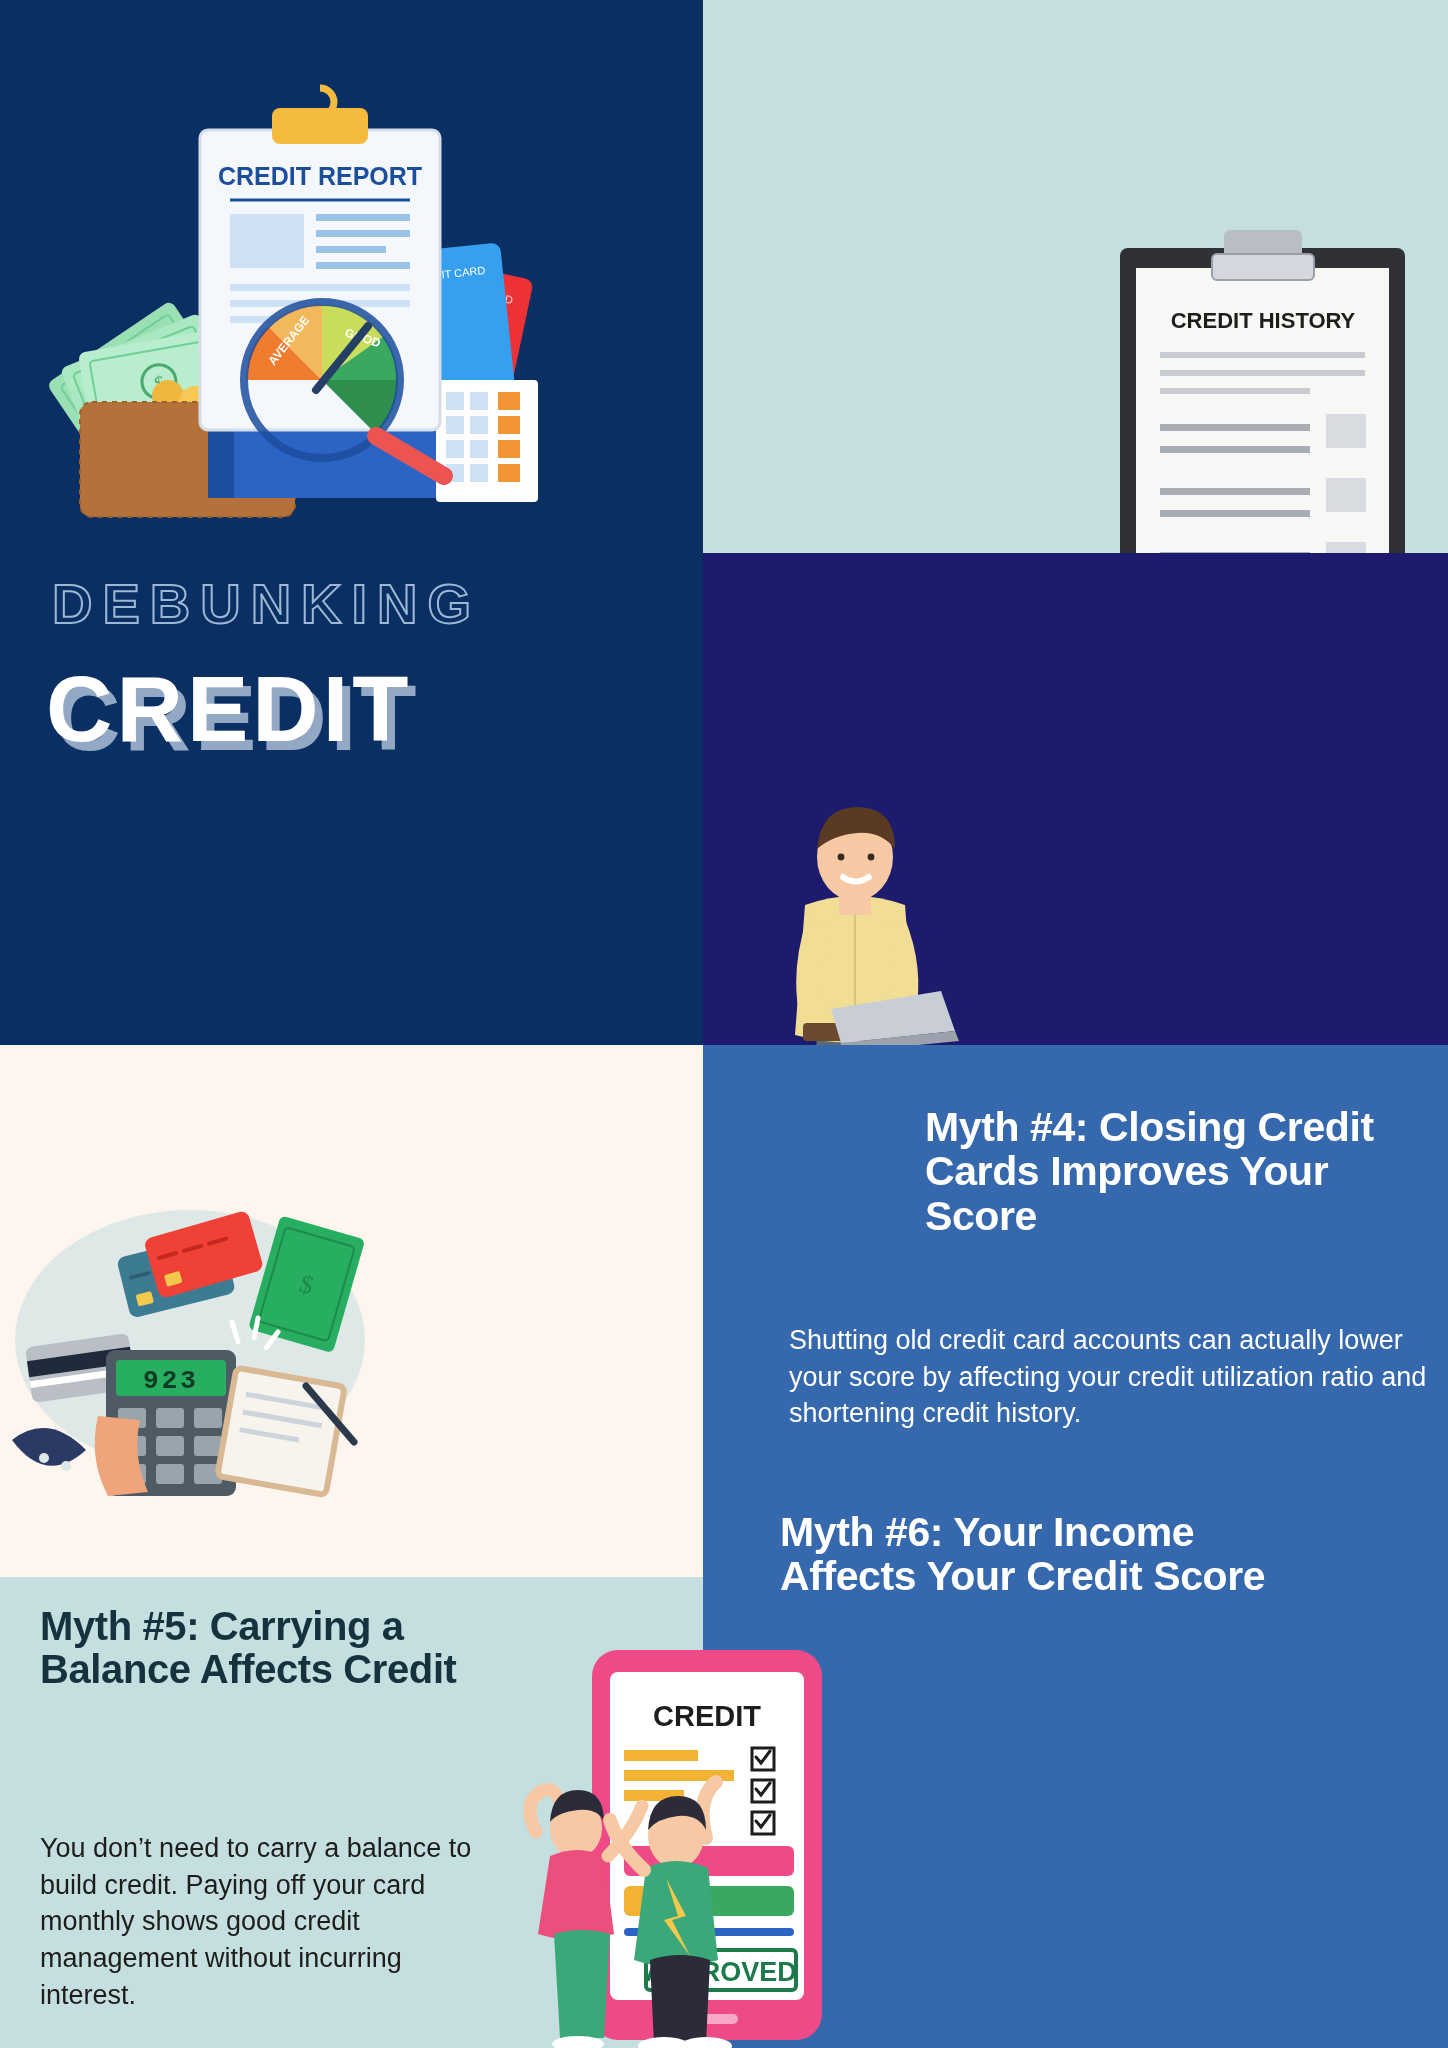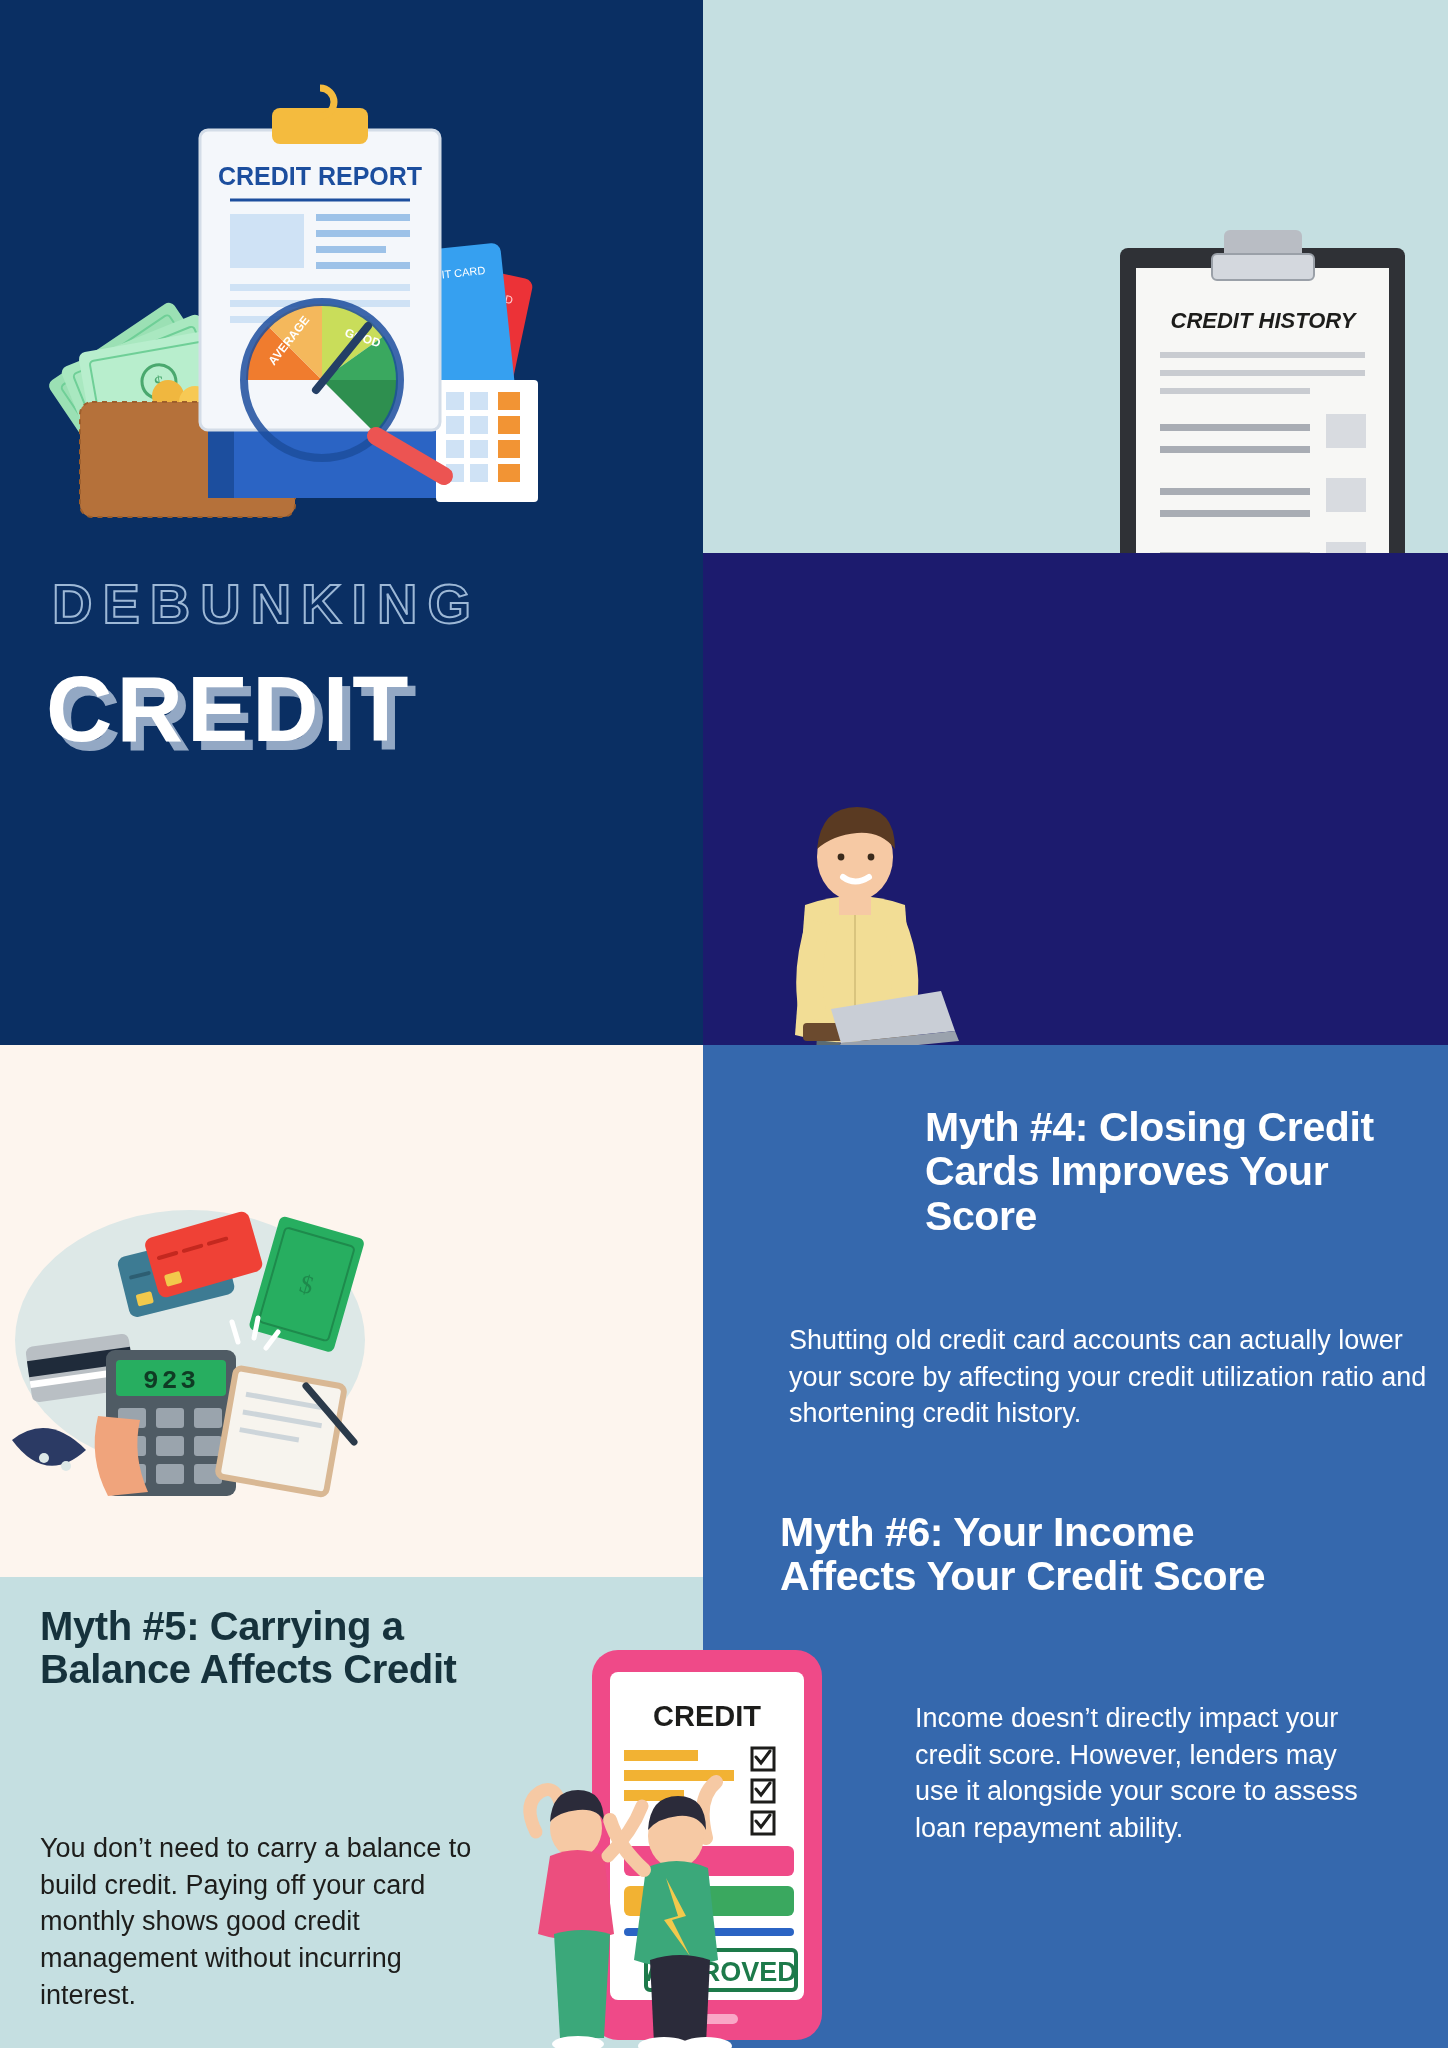--- a/index.html
+++ b/index.html
@@ -8,21 +8,21 @@
     width:1448px; height:2048px;
     font-family:"Liberation Sans", sans-serif;
     position:relative; overflow:hidden;
   }
   .canvas { position:absolute; inset:0; }
 
   
   .panel { position:absolute; }
 
   #hero            { left:0;    top:0;     width:703px;  height:1045px; background:#0a2f63; }
-  #p1              { left:703px;top:0;     width:745px;  height:553px;  background:#c5dfe1;font-style:italic; }
+  #p1              { left:703px;top:0;     width:745px;  height:553px;  background:#c5dfe1; }
   #p2              { left:703px;top:553px; width:745px;  height:492px;  background:#1c1b6e; }
   #p3              { left:0;    top:1045px;width:703px;  height:532px;  background:#fdf5ee; }
   #p4              { left:703px;top:1045px;width:745px;  height:1003px; background:#3568ad;text-decoration:underline; }
   #p5              { left:0;    top:1577px;width:703px;  height:471px;  background:#c5dfe1; }
 
   
   .hero-debunk {
     position:absolute; left:52px; top:571px; width:600px;
     font-size:56px; font-weight:700; letter-spacing:10px;
     color:transparent;
@@ -314,21 +314,20 @@
       <circle cx="56" cy="276" r="5" fill="#dde8e7"></circle>
     </svg>
 
   </div>
 
   <div class="panel" id="p4">
     <div class="head" id="h4" style="left:222px; top:60px;">Myth #4: Closing Credit Cards Improves Your Score</div>
     <div class="body" id="b4" style="left:42px; top:277px; width:660px;margin-left:44px;">Shutting old credit card accounts can actually lower your score by affecting your credit utilization ratio and shortening credit history.</div>
 
     <div class="head" id="h6" style="left:77px; top:465px; width:520px;">Myth #6: Your Income Affects Your Credit Score</div>
-    <div class="body" id="b6" style="left:212px; top:655px; width:450px;">Income doesn’t directly impact your credit score. However, lenders may use it alongside your score to assess loan repayment ability.</div>
   </div>
 
   <div class="panel" id="p5">
     <div class="head" id="h5" style="left:40px; top:28px;">Myth #5: Carrying a Balance Affects Credit</div>
     <div class="body" id="b5" style="left:40px; top:253px;">You don’t need to carry a balance to build credit. Paying off your card monthly shows good credit management without incurring interest.</div>
   </div>
 
   <svg class="ill" id="ill-tab" viewBox="0 0 420 400">
 
     <rect x="112" y="0" width="230" height="390" rx="26" fill="#ef4a88"></rect>

